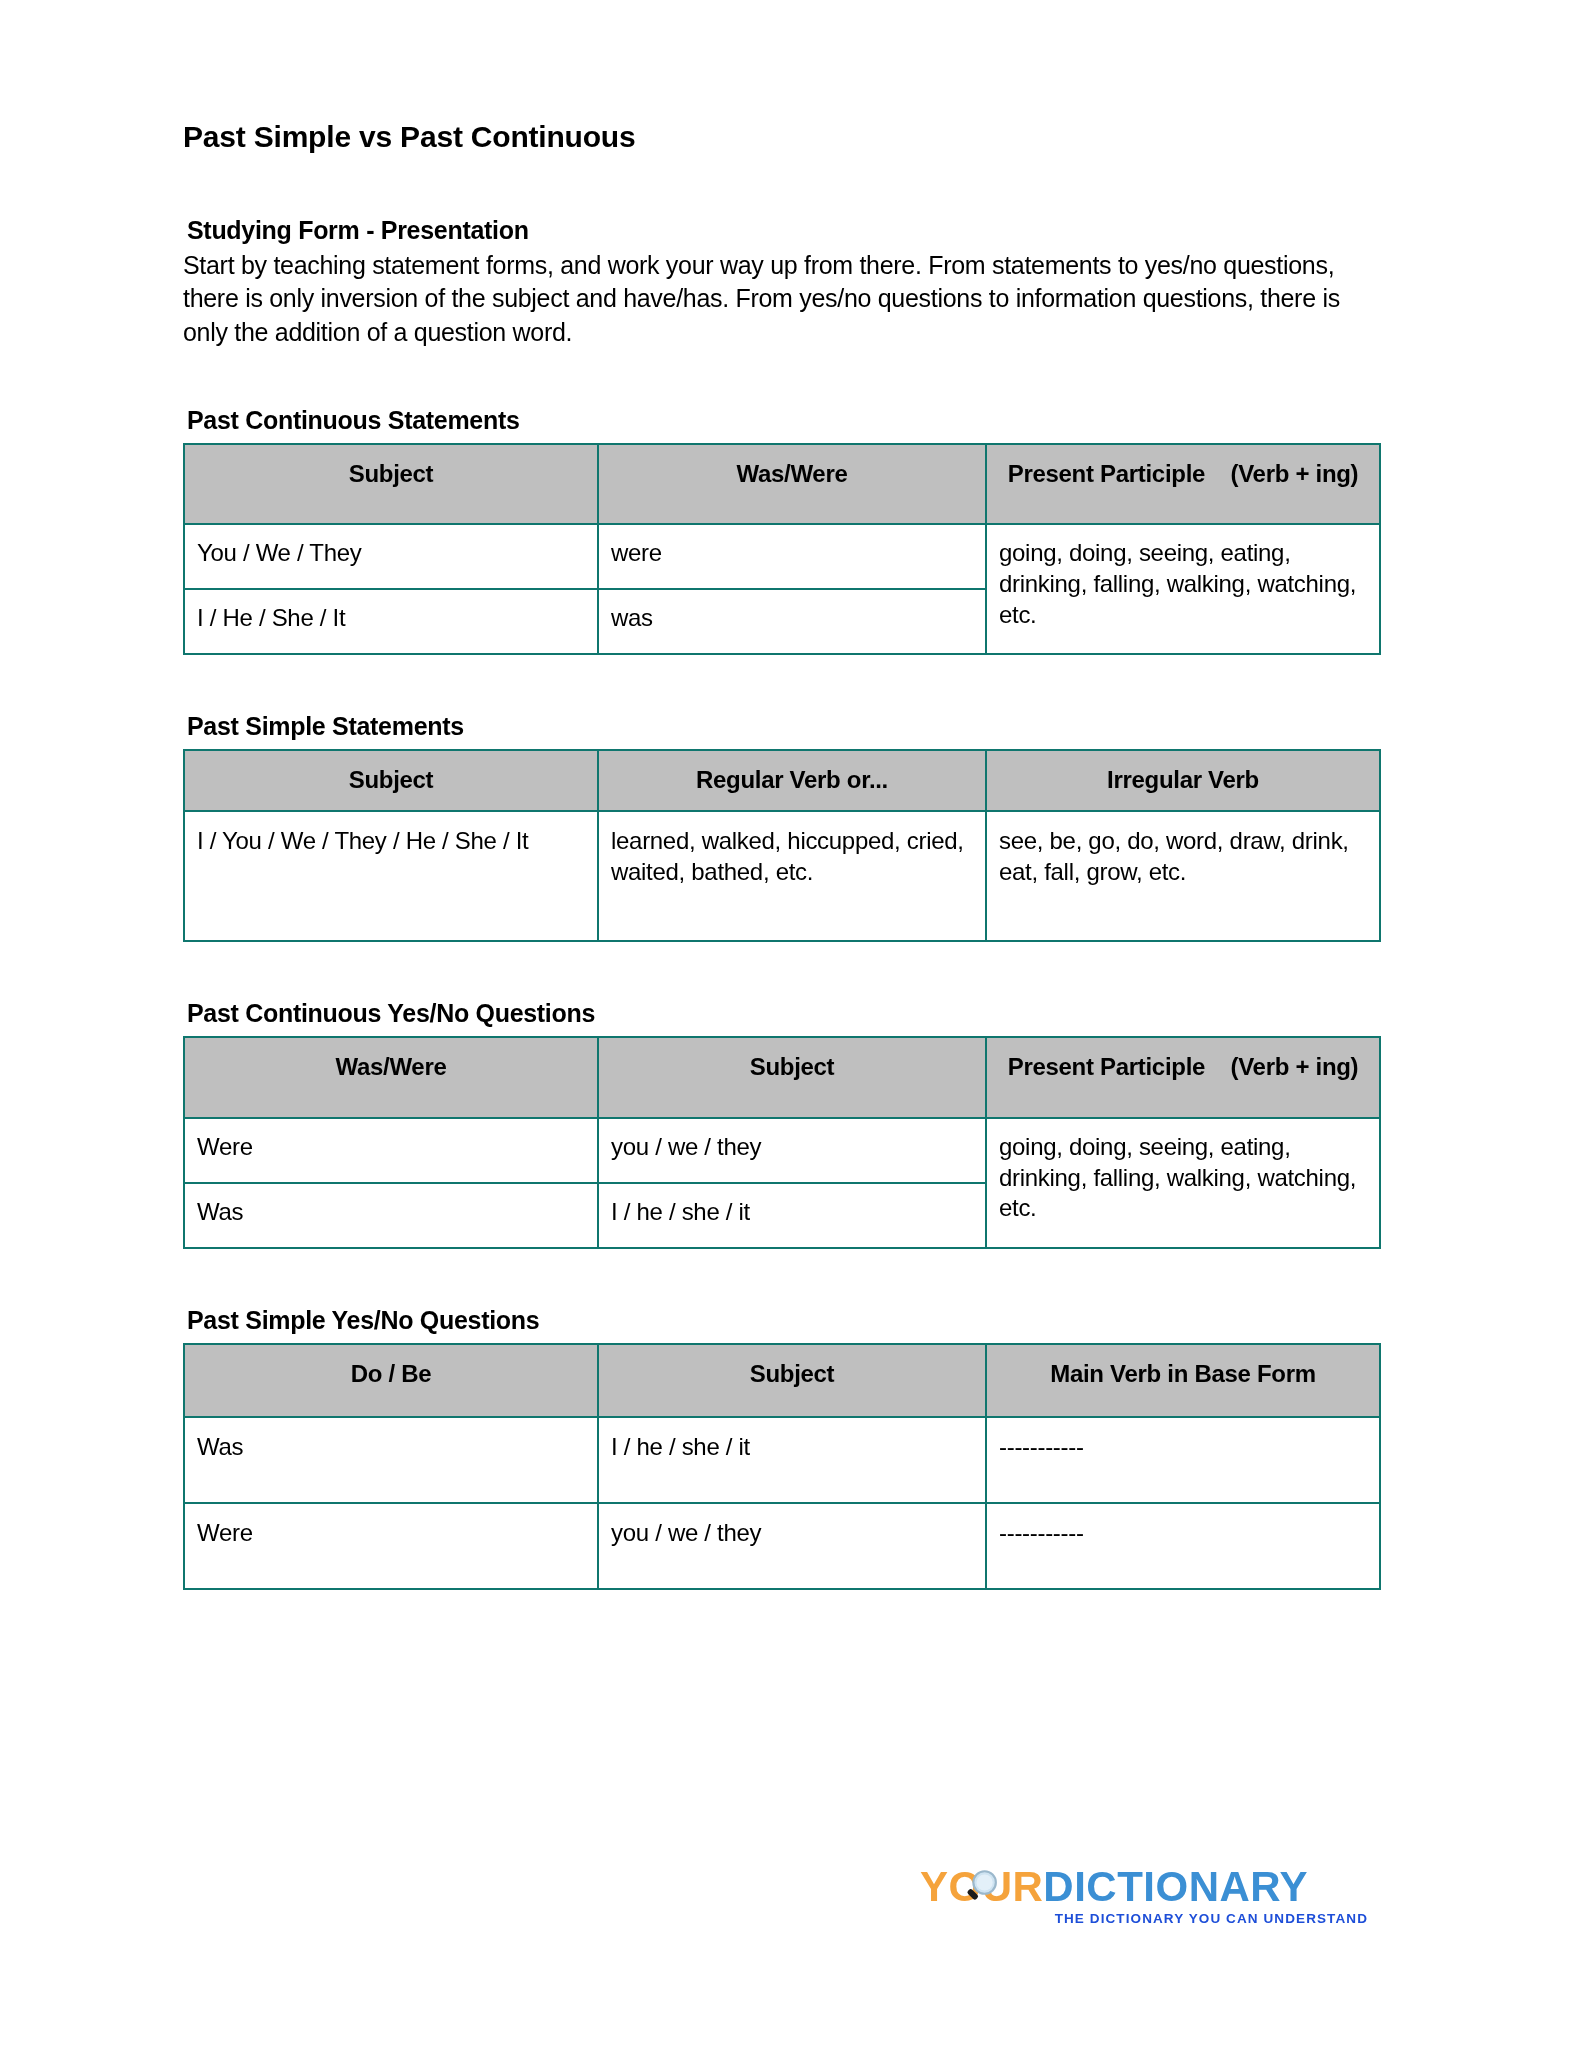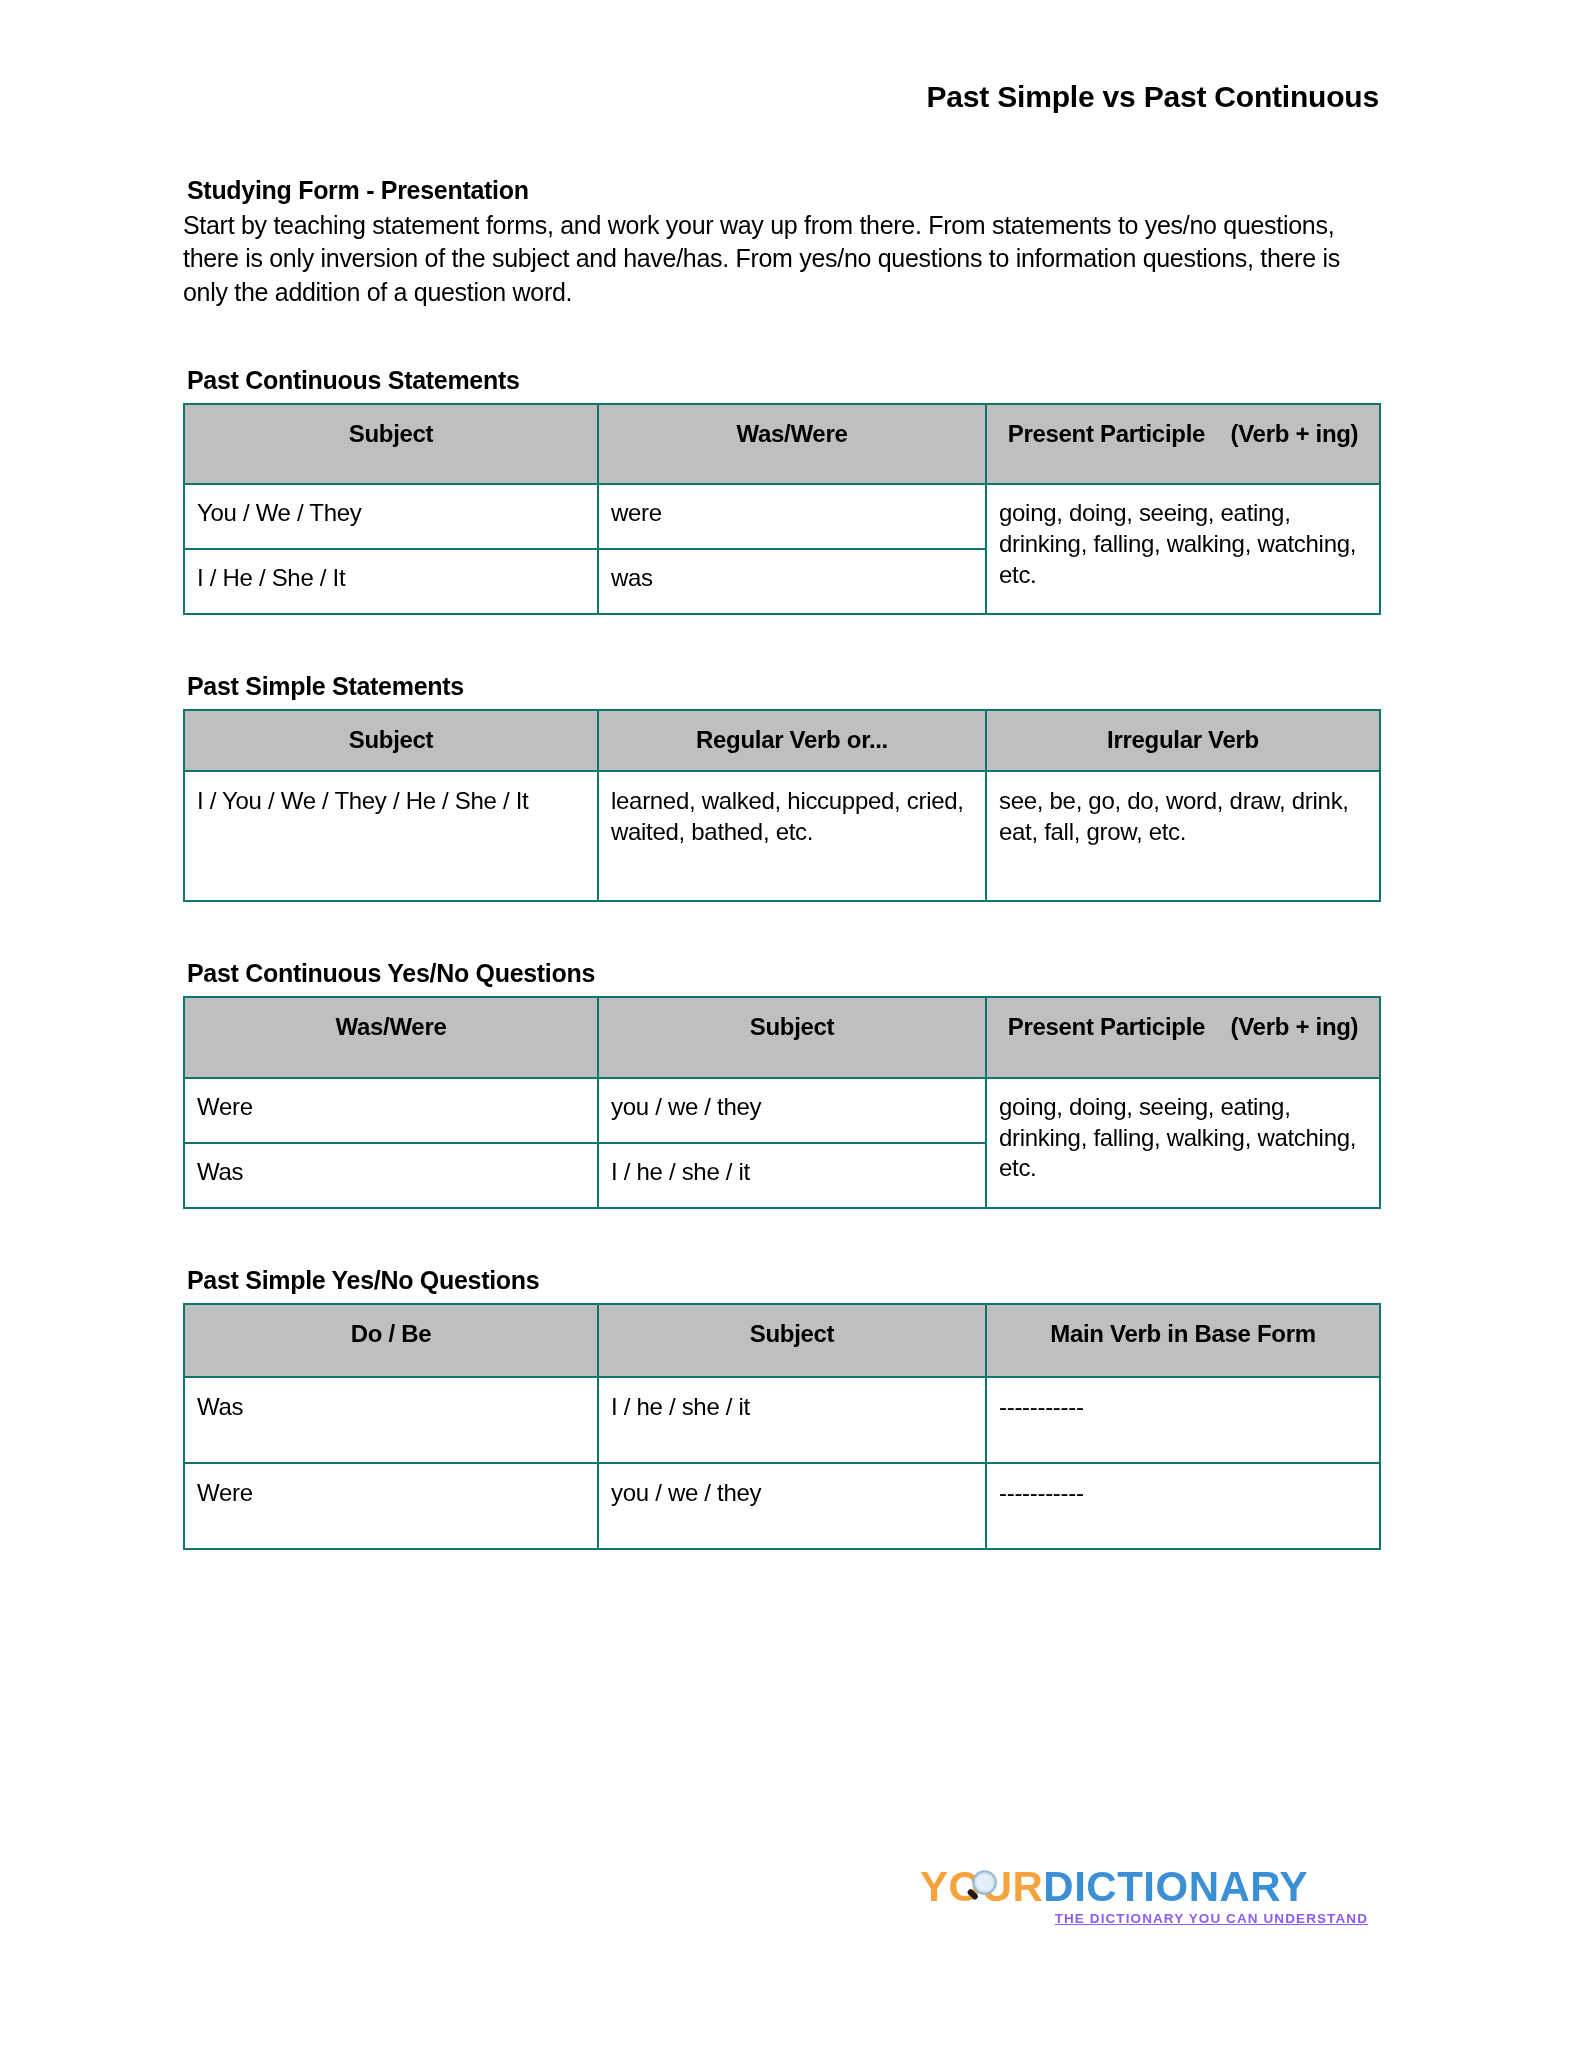--- a/index.html
+++ b/index.html
@@ -20,26 +20,26 @@
     overflow: hidden;
   }
   .content {
     position: absolute;
     left: 183px;
     top: 0;
     width: 1196px;
   }
 
   .doc-title {
-    text-align: right;
+    text-align: left;
     font-size: 30px;
     font-weight: bold;
     letter-spacing: -0.2px;
     margin: 0;
-    padding-top: 80px;
+    padding-top: 120px;
     line-height: 1.1;
   }
 
   .section-heading {
     font-size: 25px;
     font-weight: bold;
     margin: 4px;
     line-height: 1.2;
     letter-spacing: -0.3px;
   }
@@ -112,29 +112,28 @@
   .logo-main {
     font-size: 42px;
     font-weight: bold;
     letter-spacing: 0.5px;
     line-height: 1;
     white-space: nowrap;
   }
   .logo-your { color: #f5a33c; }
   .logo-dict { color: #3b8fd4; }
   .logo-tag {
-    color: #8b5cf6;
+    color: #1d4ed8;
     font-size: 13.5px;
     font-weight: bold;
     letter-spacing: 1.1px;
     margin-top: 3px;
     text-align: right;
     padding-right: 2px;
     white-space: nowrap;
-    text-decoration: underline;
   }
   .logo-lens {
     position: absolute;
     left: 43px;
     top: 3px;
     width: 36px;
     height: 36px;
   }
 </style>
 </head>

